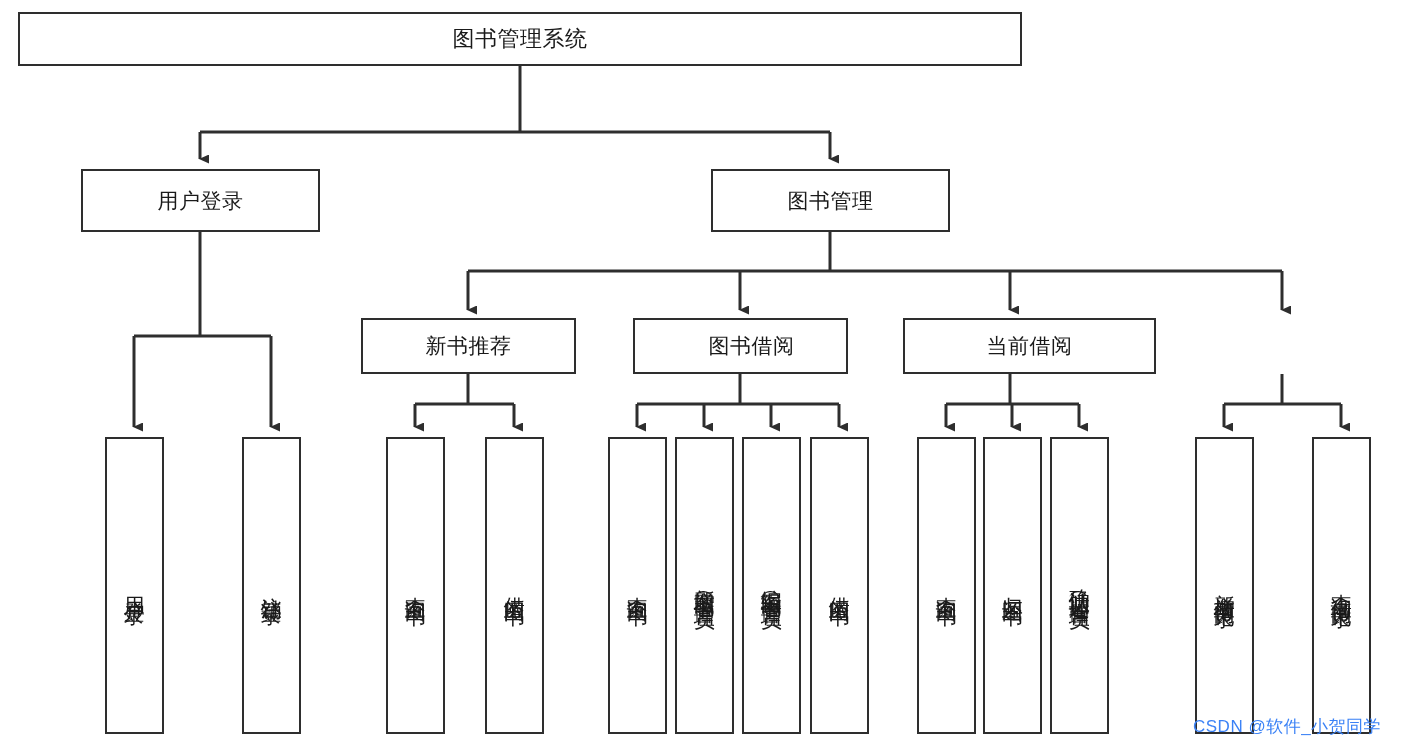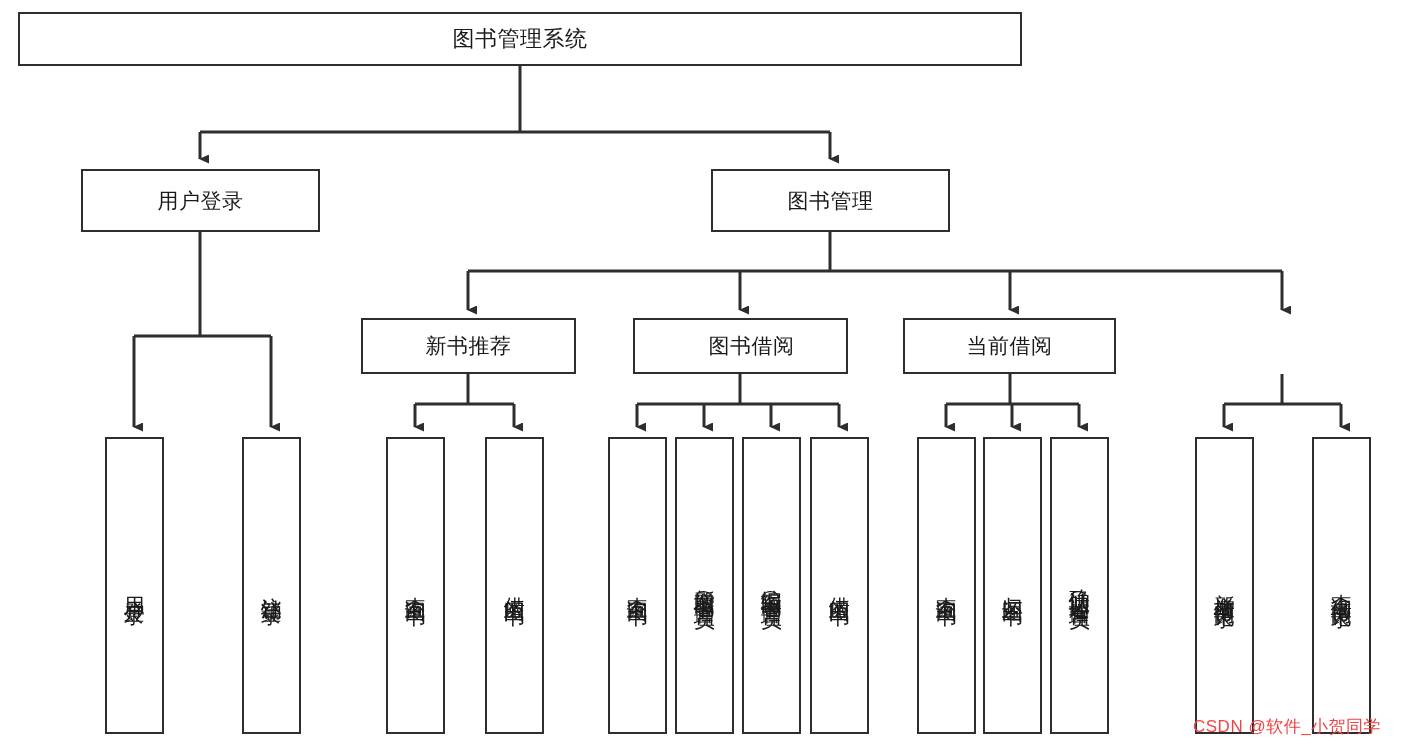--- a/index.html
+++ b/index.html
@@ -51,21 +51,21 @@
     white-space: nowrap;
     display: block;
     max-height: 100%;
   }
   .node.root {
     font-size: 22px;
   }
   .watermark {
     position: absolute;
     font-size: 17px;
-    color: #ef4444;
+    color: #3b82f6;
     white-space: nowrap;
     letter-spacing: 0.5px;
   }
 </style>
 </head>
 <body>
 
 <div id="canvas">
 
   <svg class="edges" viewBox="0 0 1405 747">
@@ -134,21 +134,21 @@
   </div>
 
   <div class="node horizontal" style="left:361px; top:318px; width:215px; height:56px;">
     <span>新书推荐</span>
   </div>
 
   <div class="node horizontal" style="left:633px; top:318px; width:215px; height:56px;padding-left:22px;">
     <span>图书借阅</span>
   </div>
 
-  <div class="node horizontal" style="left:903px; top:318px; width:213px; height:56px;">
+  <div class="node horizontal" style="left:903px; top:318px; width:253px; height:56px;">
     <span>当前借阅</span>
   </div>
 
 
   <div class="node vertical" style="left:105px; top:437px; width:59px; height:297px;">
     <span class="vlabel">用户登录</span>
   </div>
 
   <div class="node vertical" style="left:242px; top:437px; width:59px; height:297px;">
     <span class="vlabel">注销登录</span>

